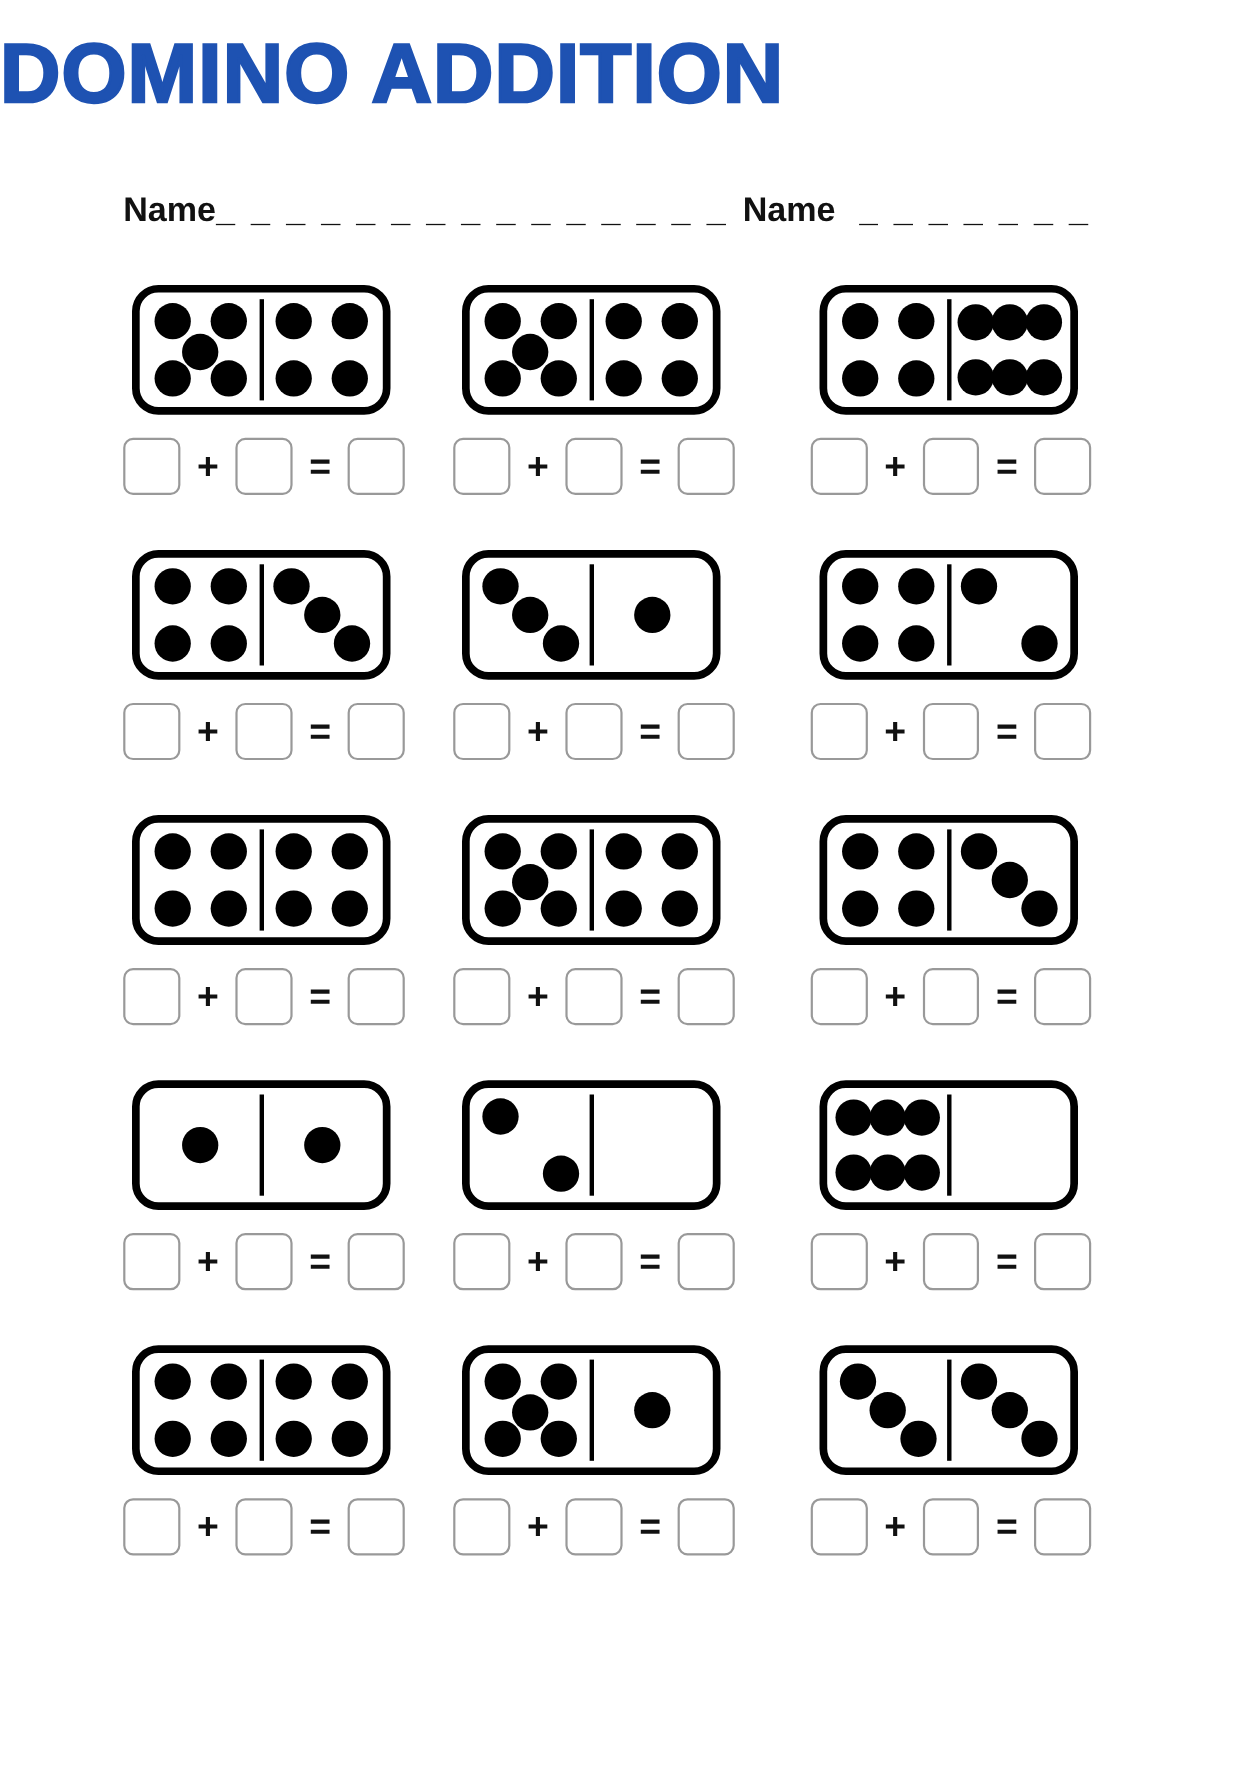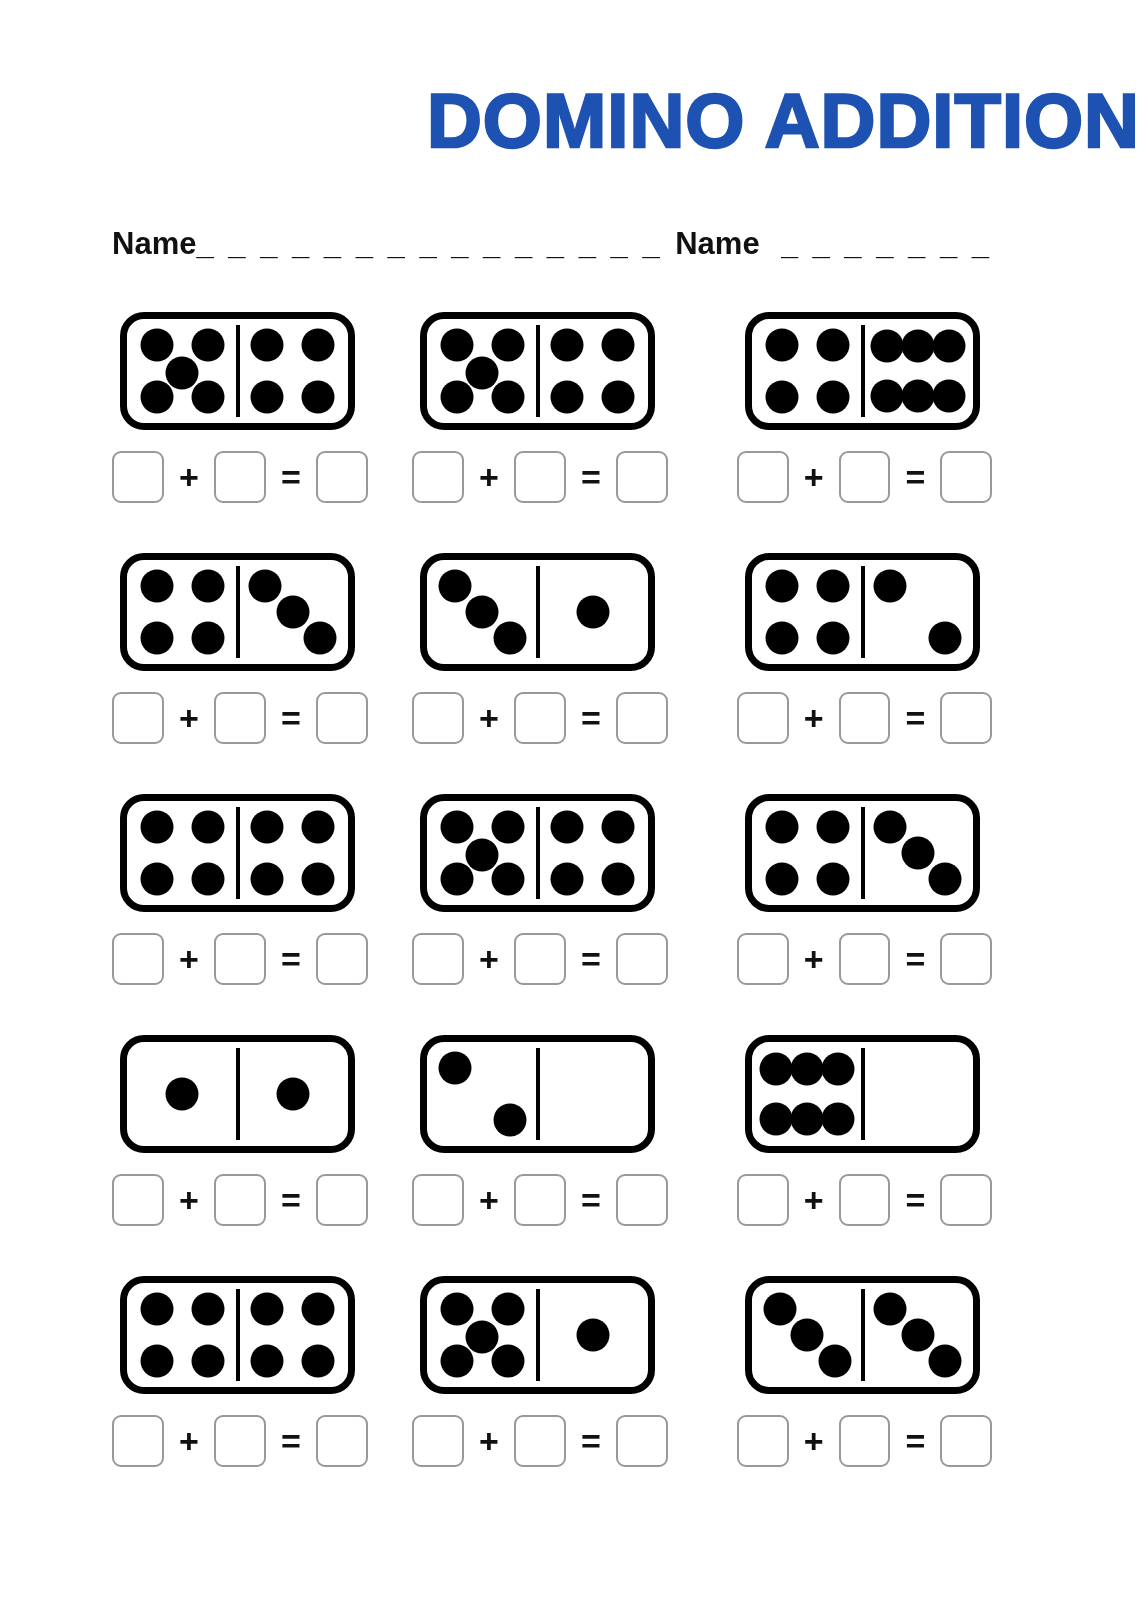--- a/index.html
+++ b/index.html
@@ -6,22 +6,22 @@
   html,body { background:#ffffff; }
   .page {
     position:relative;
     width:1140px; height:1612px;
     background:#ffffff;
     font-family:"Liberation Sans", sans-serif;
     overflow:hidden;
   }
   
   .title {
-    margin-top:77px;
-    text-align:right;
+    margin-top:24px;
+    text-align:left;
     font-size:76px;
     font-weight:800;
     letter-spacing:1px;
     color:#1e52b2;
     -webkit-text-stroke:2.5px #1e52b2;
   }
   
   .name-line {
     display:flex;
     align-items:flex-end;

